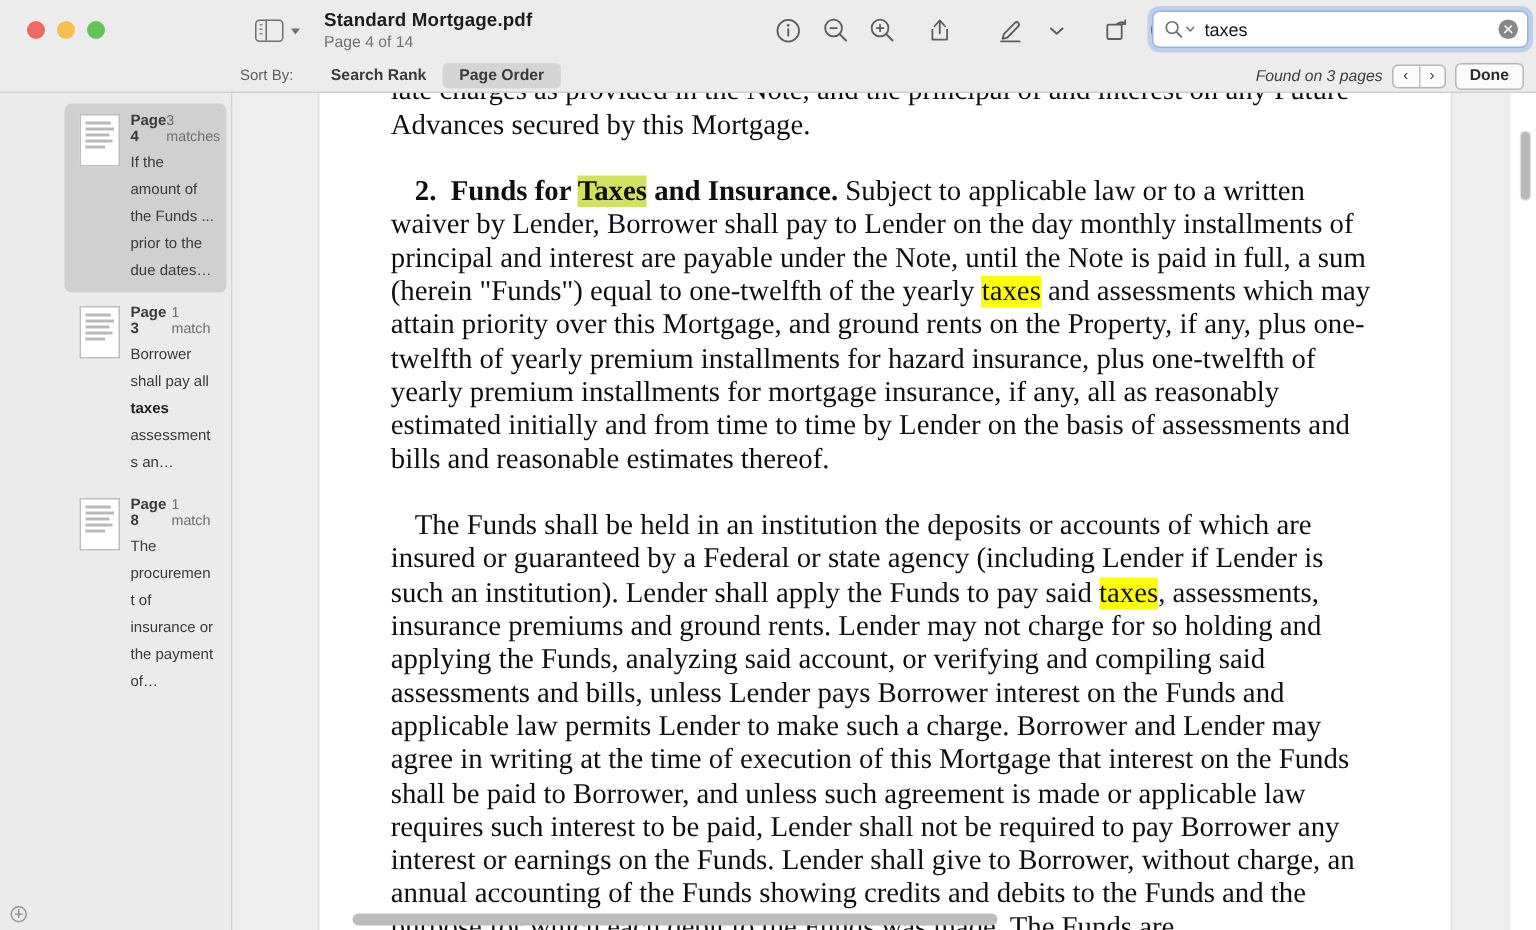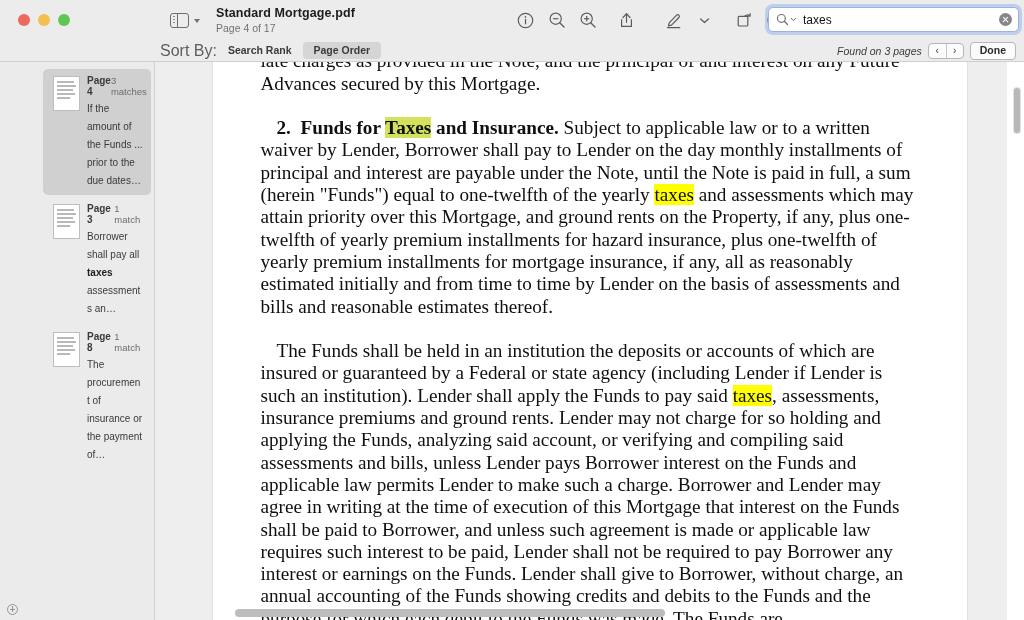--- a/index.html
+++ b/index.html
@@ -146,22 +146,23 @@
     align-items: center;
     position: relative;
     border-bottom: 1px solid #cfcfcf;
   }
   .sortby-wrap {
     display: flex; align-items: center;
     padding-left: 160px;
     gap: 0px;
   }
   .sortby-label {
-    font-size: 16px;
+    font-size: 10px;
     color: #5e5e5e;
+    margin-right: 14px;
   }
   .seg {
     font-size: 10.5px;
     font-weight: bold;
     color: #3a3a3a;
     padding: 2px 11px 3px;
     border-radius: 4px;
     cursor: default;
   }
   .seg.selected {
@@ -371,21 +372,21 @@
       <span class="light green"></span>
     </div>
 
     <div class="sidebar-toggle-wrap">
       <span class="sb-icon"></span>
       <span class="chev-down"></span>
     </div>
 
     <div class="doc-title-block">
       <div class="doc-title">Standard Mortgage.pdf</div>
-      <div class="doc-subtitle">Page 4 of 17</div>
+      <div class="doc-subtitle">Page 4 of 14</div>
     </div>
 
     <div class="toolbar-icons">
       <div class="tbtn">
         <svg width="17" height="17" viewBox="0 0 17 17">
             <circle cx="8.5" cy="8.5" r="7.2" fill="none" stroke="#5c5c5c" stroke-width="1.2"></circle>
             <circle cx="8.5" cy="4.9" r="0.85" fill="#5c5c5c"></circle>
             <rect x="7.9" y="6.9" width="1.25" height="5.4" fill="#5c5c5c"></rect>
           </svg>
       </div>

